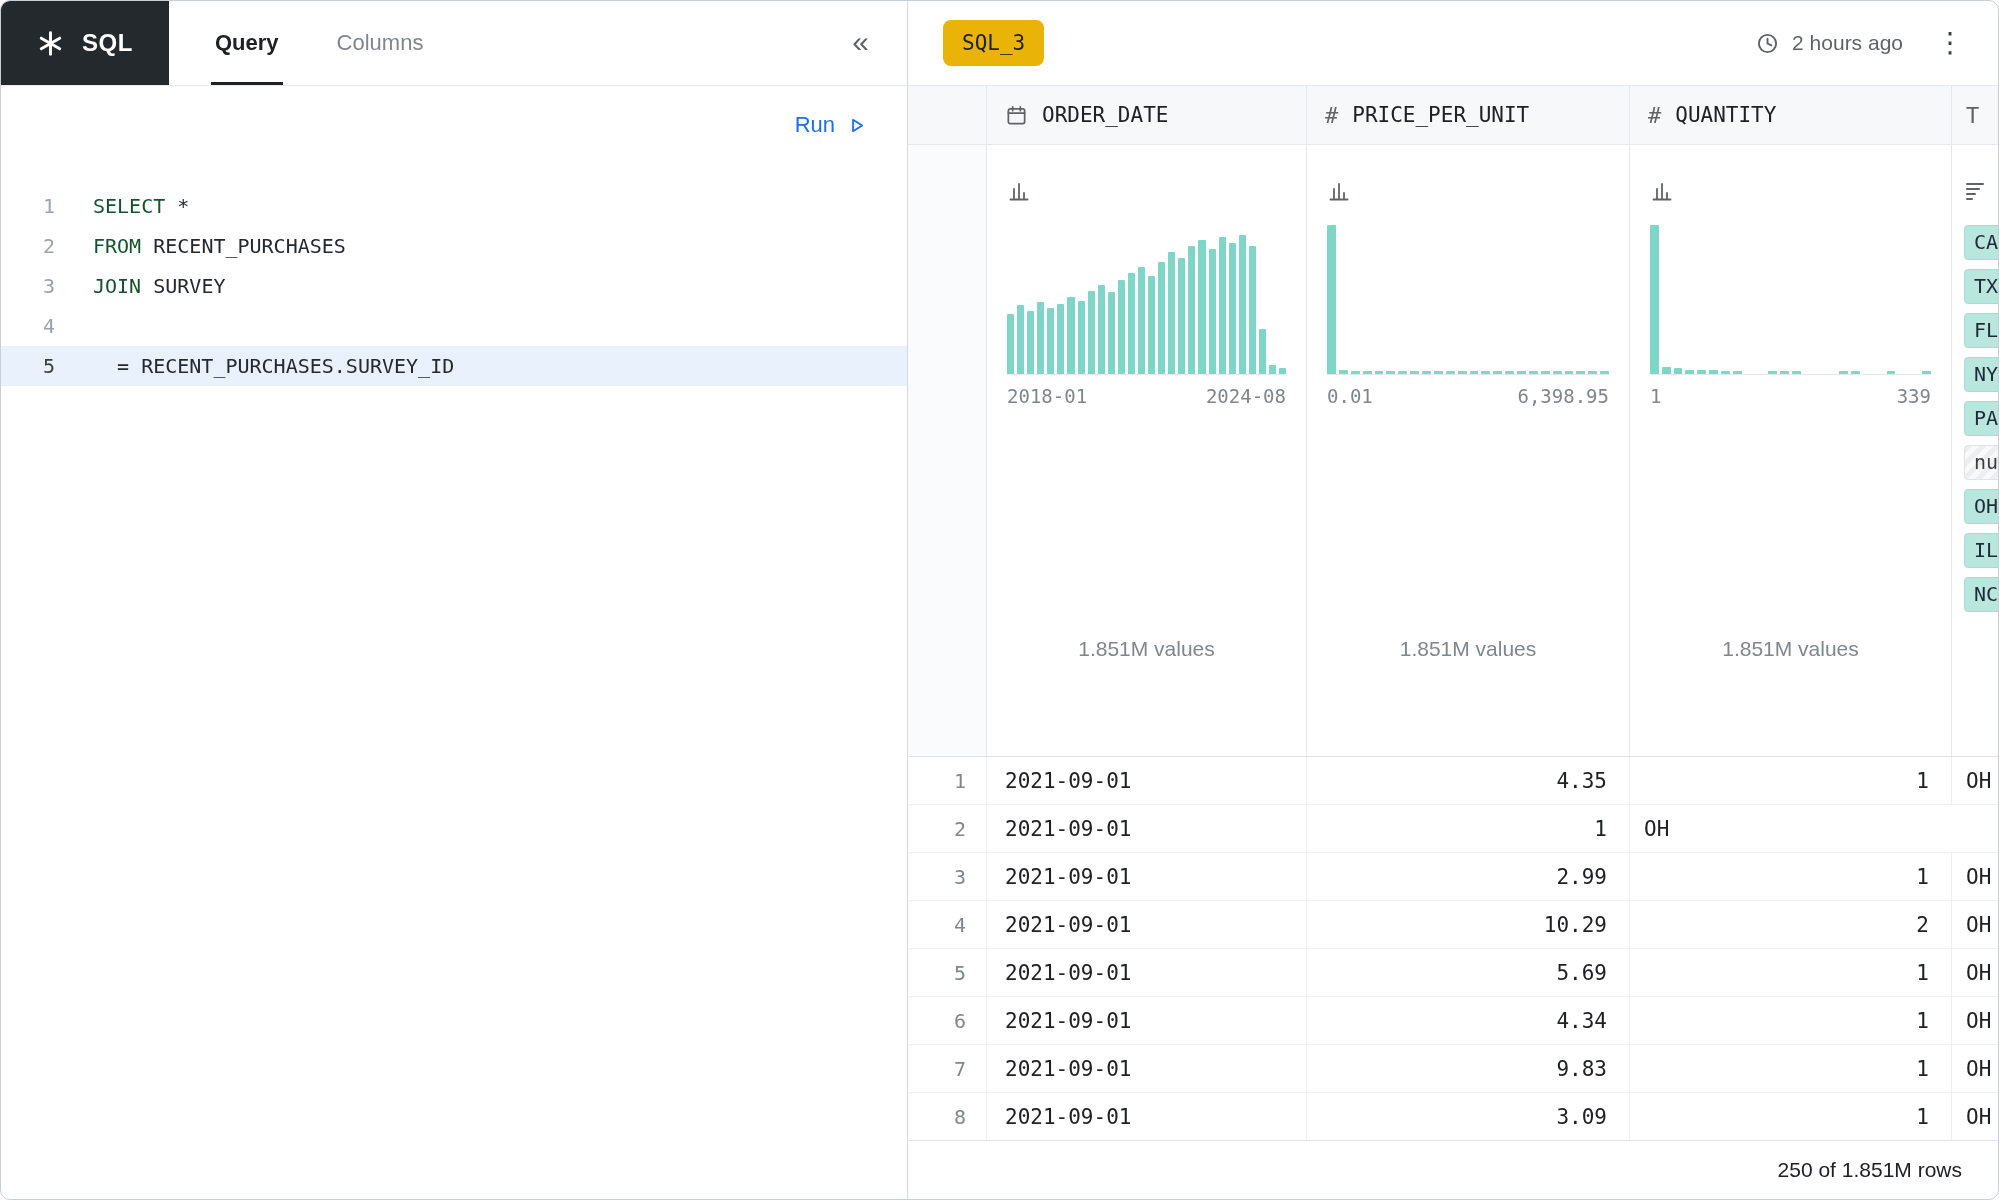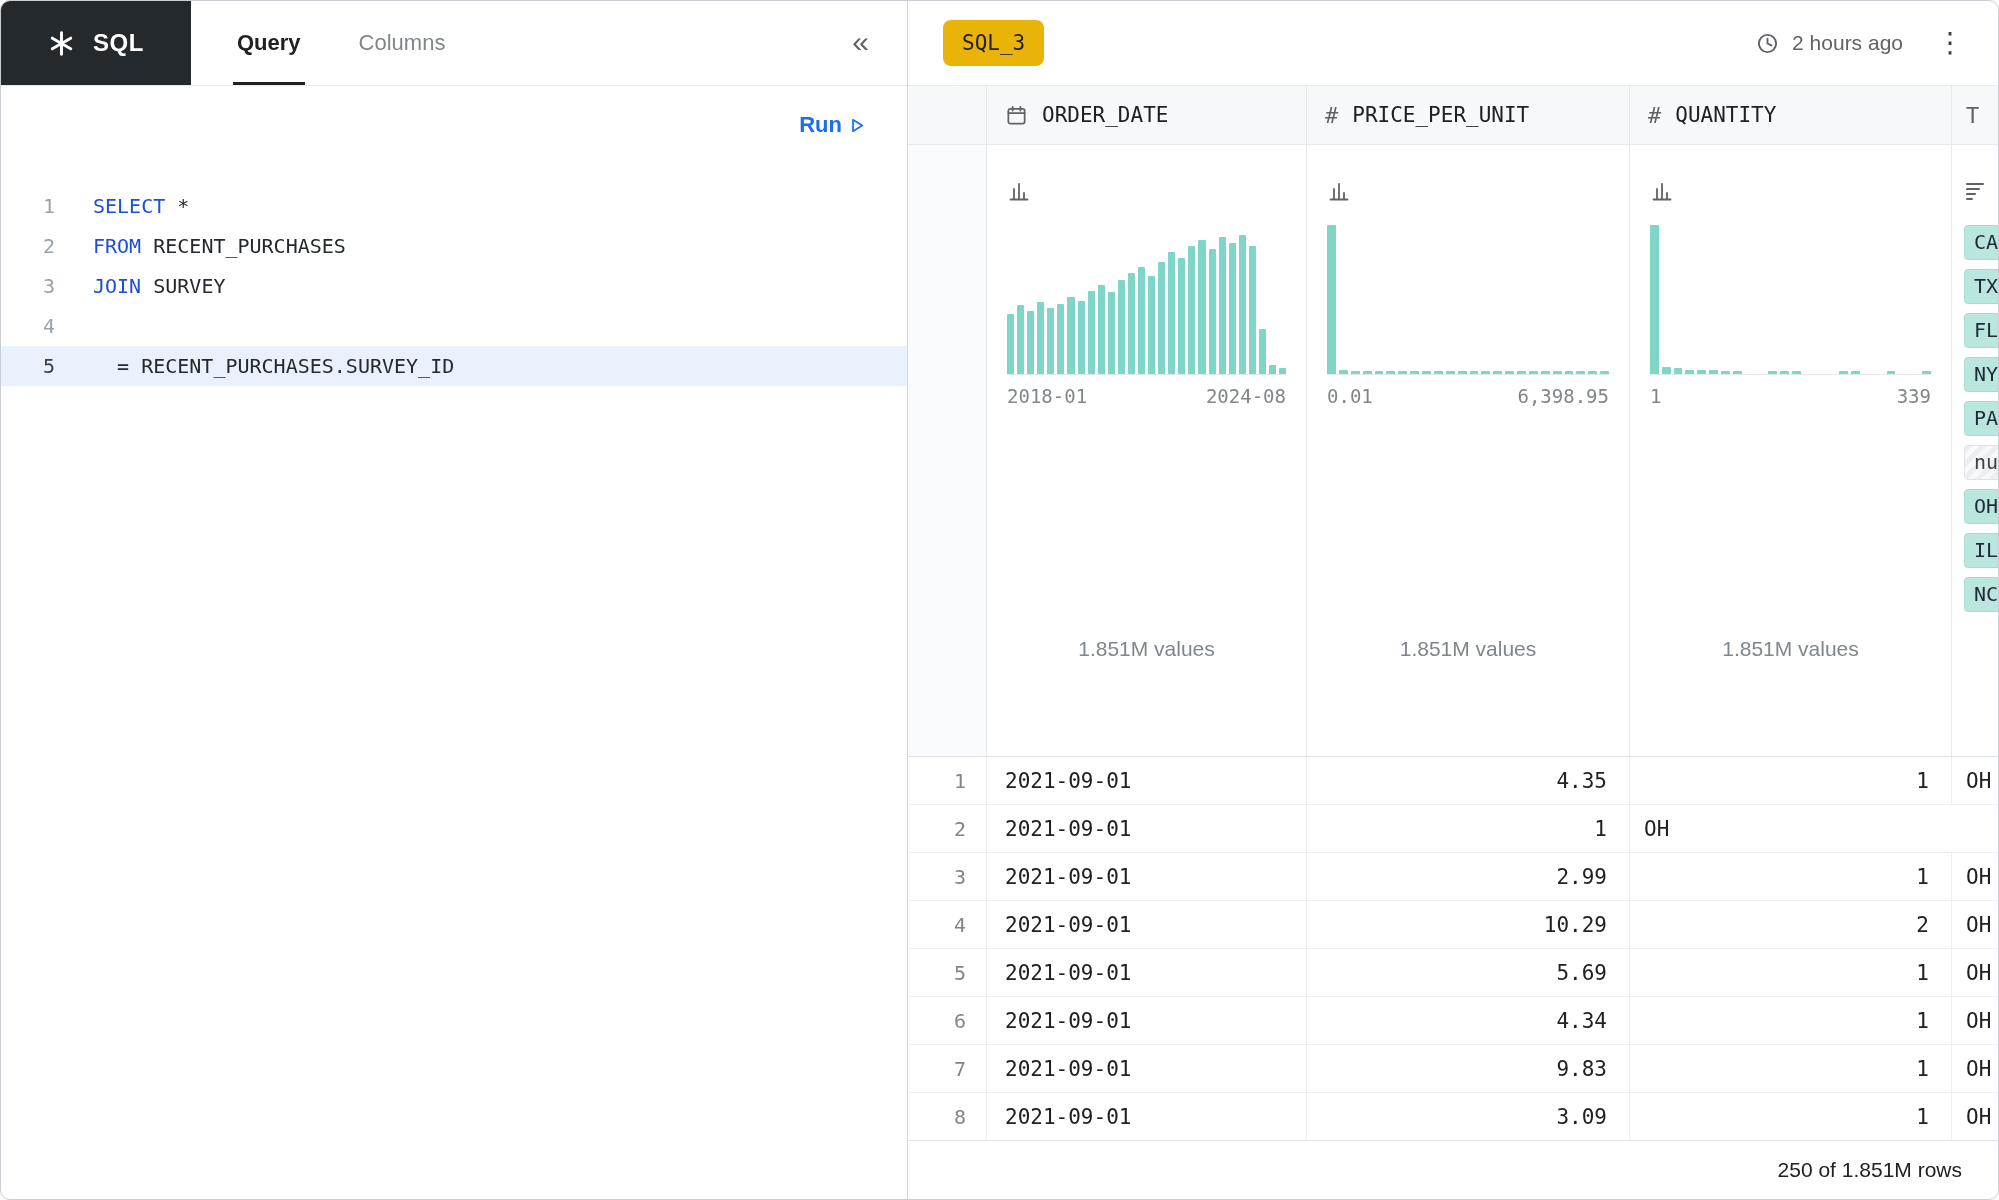--- a/index.html
+++ b/index.html
@@ -7,37 +7,37 @@
 
   .app {
     width: 1999px; height: 1200px;
     border: 1px solid #c9ced4; border-radius: 10px;
     overflow: hidden; display: flex; background: #fff;
   }
 
   
   .left-panel { width: 907px; border-right: 1px solid #d5d9de; display: flex; flex-direction: column; flex-shrink: 0; }
   .left-header { height: 85px; border-bottom: 1px solid #e8eaed; display: flex; align-items: stretch; position: relative; flex-shrink: 0; }
-  .logo { width: 190px; background: #24292e; color: #fff; display: flex; align-items: center; justify-content: center; gap: 18px; flex-shrink: 0; }
+  .logo { width: 168px; background: #24292e; color: #fff; display: flex; align-items: center; justify-content: center; gap: 18px; flex-shrink: 0; }
   .logo-text { font-size: 24px; font-weight: bold; letter-spacing: 0.5px; }
   .tabs { display: flex; gap: 58px; margin-left: 46px; }
   .tab { display: flex; align-items: center; font-size: 22px; color: #80868b; cursor: pointer; position: relative; }
   .tab.active { color: #202124; font-weight: 600; }
   .tab.active::after { content: ""; position: absolute; left: -4px; right: -4px; bottom: 0; height: 3px; background: #202124; }
   .collapse { position: absolute; right: 38px; top: 50%; transform: translateY(-52%); font-size: 30px; color: #5f6368; cursor: pointer; }
 
   .editor { flex: 1; position: relative; font-family: "DejaVu Sans Mono", monospace; font-size: 20px; overflow: hidden; }
-  .run-btn { position: absolute; top: 26px; right: 40px; display: flex; align-items: center; gap: 4px; color: #1b6ef3; font-family: "Liberation Sans", sans-serif; font-size: 22px; font-weight: 700; cursor: pointer; }
+  .run-btn { position: absolute; top: 26px; right: 40px; display: flex; align-items: center; gap: 11px; color: #1b6ef3; font-family: "Liberation Sans", sans-serif; font-size: 22px; font-weight: 400; cursor: pointer; }
   #code-lines { padding-top: 100px; }
   .code-line { display: flex; height: 40px; line-height: 40px; white-space: pre; }
   .code-line.hl { background: #e9f2fc; }
   .gutter { width: 54px; text-align: right; color: #9aa3ab; flex-shrink: 0; }
   .code-line.hl .gutter { color: #3c4043; }
   .code-text { padding-left: 38px; }
-  .kw { color: #1d4ed8; }
+  .kw { color: #14532d; }
   .id { color: #24292e; }
 
   
   .right-panel { flex: 1; display: flex; flex-direction: column; min-width: 0; }
   .right-header { height: 85px; border-bottom: 1px solid #e8eaed; display: flex; align-items: center; justify-content: space-between; padding: 0 34px 0 35px; flex-shrink: 0; }
   .result-tab { background: #eab308; border-radius: 8px; padding: 11px 19px; font-family: "DejaVu Sans Mono", monospace; font-size: 21px; color: #202124; cursor: pointer; }
   .header-right { display: flex; align-items: center; gap: 13px; }
   .updated { color: #5f6368; font-size: 21px; }
   .kebab { font-size: 28px; color: #3c4043; margin-left: 20px; line-height: 1; cursor: pointer; }
 

